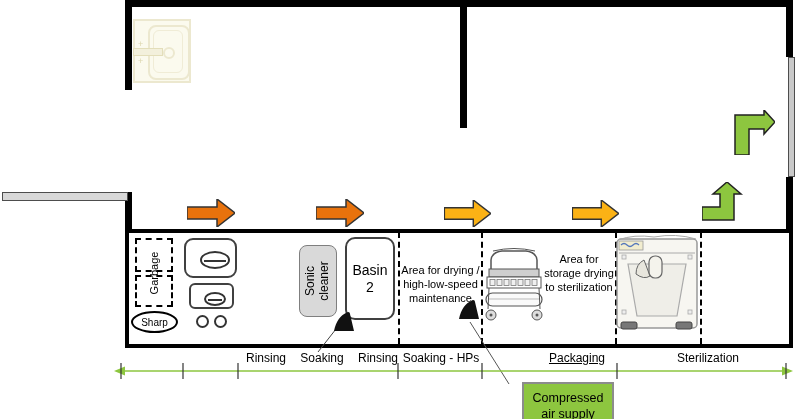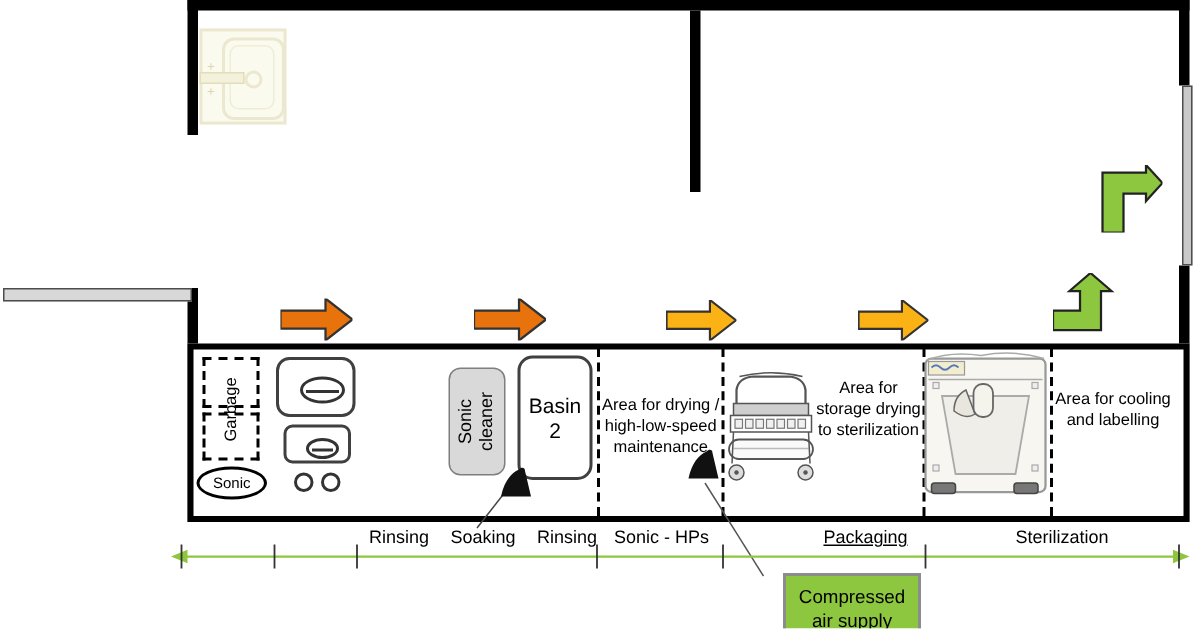--- a/index.html
+++ b/index.html
@@ -86,21 +86,21 @@
     <div class="plus" style="top:36px;">+</div>
   </div>
 
   <div id="workarea" class="abs"></div>
 
   <div class="dashbox" id="garbage-top"></div>
   <div class="dashbox" id="garbage-bot"></div>
   <div class="abs" id="garbage-label">Garbage</div>
 
   <div id="sharp-oval" class="abs">
-    <span>Sonic</span>
+    <span>Sharp</span>
   </div>
 
   <div class="roundbox" id="soak1">
     <div class="ovaldrain" id="ov1">
         <div class="slot"></div>
       </div>
   </div>
   <div class="roundbox" id="soak2">
     <div class="ovaldrain" id="ov2">
         <div class="slot"></div>
@@ -116,21 +116,20 @@
     <span>Basin 2</span>
   </div>
 
   <div class="divider" id="div1"></div>
   <div class="divider" id="div2"></div>
   <div class="divider" id="div3"></div>
   <div class="divider" id="div4"></div>
 
   <div class="areatext" id="drying-text">Area for drying / high-low-speed maintenance</div>
   <div class="areatext" id="storage-text">Area for storage drying to sterilization</div>
-  <div class="areatext" id="cooling-text">Area for cooling and labelling</div>
 
   <svg class="abs" style="left:483px;top:247px;" width="62" height="85" viewBox="0 0 62 85">
     <path d="M8,22 L8,13 Q9,5 19,4 L43,4 Q53,5 54,13 L54,22" fill="#fff" stroke="#555" stroke-width="1.5"></path>
     <path d="M10,4 Q31,-1 52,4" fill="none" stroke="#555" stroke-width="1"></path>
     <rect x="6" y="22" width="50" height="8" fill="#cfcfcf" stroke="#555"></rect>
     <rect x="4" y="30" width="54" height="11" fill="#fff" stroke="#555"></rect>
     <rect x="7" y="32.5" width="5" height="6" fill="#f0f0f0" stroke="#777" stroke-width="0.8"></rect>
     <rect x="14" y="32.5" width="5" height="6" fill="#f0f0f0" stroke="#777" stroke-width="0.8"></rect>
     <rect x="21" y="32.5" width="5" height="6" fill="#f0f0f0" stroke="#777" stroke-width="0.8"></rect>
     <rect x="28" y="32.5" width="5" height="6" fill="#f0f0f0" stroke="#777" stroke-width="0.8"></rect>
@@ -190,21 +189,21 @@
       <path d="M1,19 C3,9 8,3 13,1 C15,-1 17,0 17,2 L21,19 Z" fill="#111"></path>
     </g>
     <g transform="translate(458,300)">
       <path d="M1,19 C3,9 8,3 13,1 C15,-1 17,0 17,2 L21,19 Z" fill="#111"></path>
     </g>
   </svg>
 
   <div class="zone" id="z2">Rinsing</div>
   <div class="zone" id="z3">Soaking</div>
   <div class="zone" id="z4">Rinsing</div>
-  <div class="zone" id="z5">Sonic - HPs</div>
+  <div class="zone" id="z5">Soaking - HPs</div>
   <div class="zone" id="z6">Packaging</div>
   <div class="zone" id="z7">Sterilization</div>
 
   <svg class="abs" style="left:112px;top:362px;" width="684" height="18" viewBox="0 0 684 18">
     <line x1="9" y1="9" x2="674" y2="9" stroke-width="1.5" stroke="#8DC63F"></line>
     <polygon points="2,9 13,4.5 13,13.5" fill="#8DC63F"></polygon>
     <polygon points="681,9 670,4.5 670,13.5" fill="#8DC63F"></polygon>
     <g stroke="#333" stroke-width="1.2">
       <line x1="9" y1="1" x2="9" y2="17"></line>
       <line x1="71" y1="1" x2="71" y2="17"></line>

